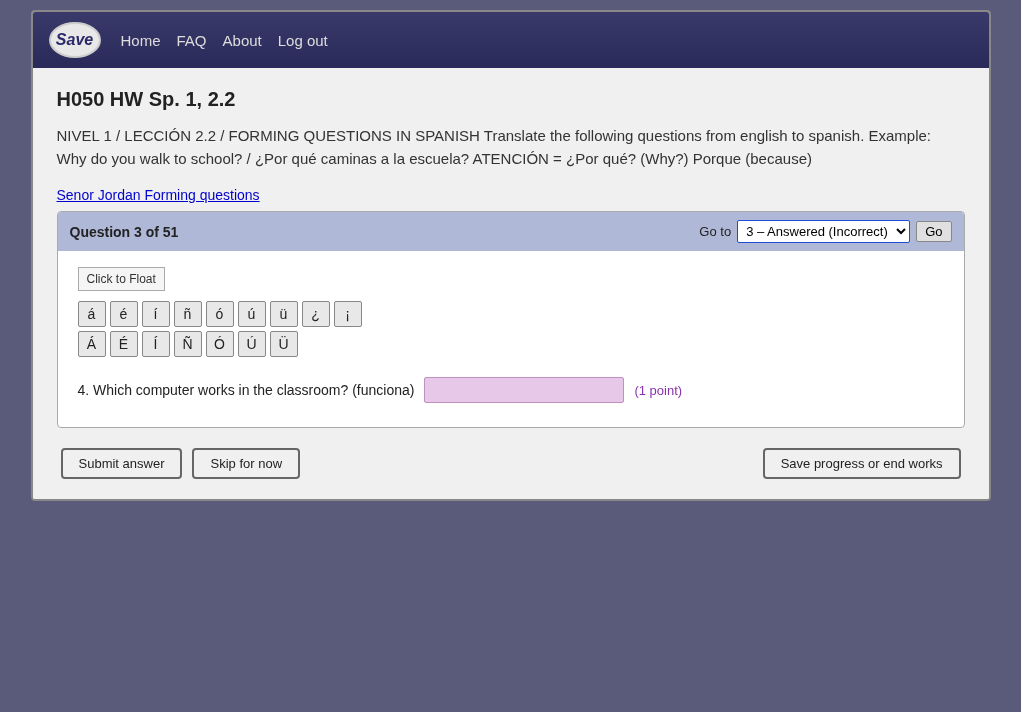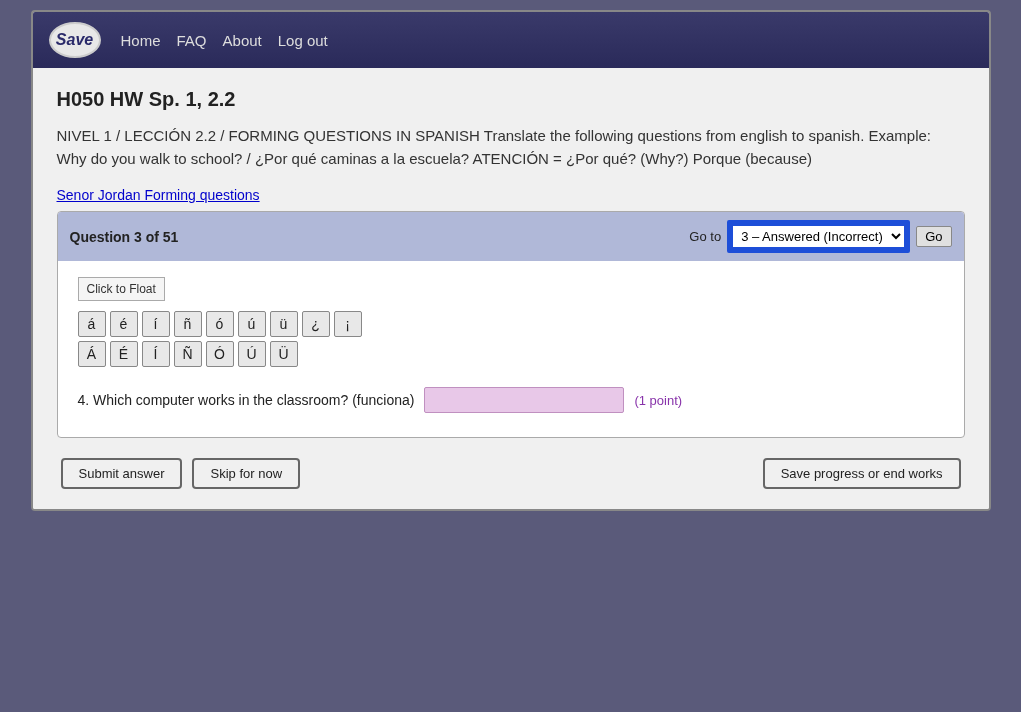--- a/index.html
+++ b/index.html
@@ -101,21 +101,21 @@
     .goto-area {
       display: flex;
       align-items: center;
       gap: 6px;
       font-size: 13px;
       color: #222;
     }
     .goto-select {
       font-size: 13px;
       padding: 2px 4px;
-      border: 6px solid #1d4ed8;
+      border: 1px solid #1d4ed8;
       border-radius: 2px;
       background: #fff;
     }
     .goto-btn {
       background: #e0e0e0;
       border: 1px solid #888;
       border-radius: 2px;
       padding: 2px 8px;
       font-size: 13px;
       cursor: pointer;

